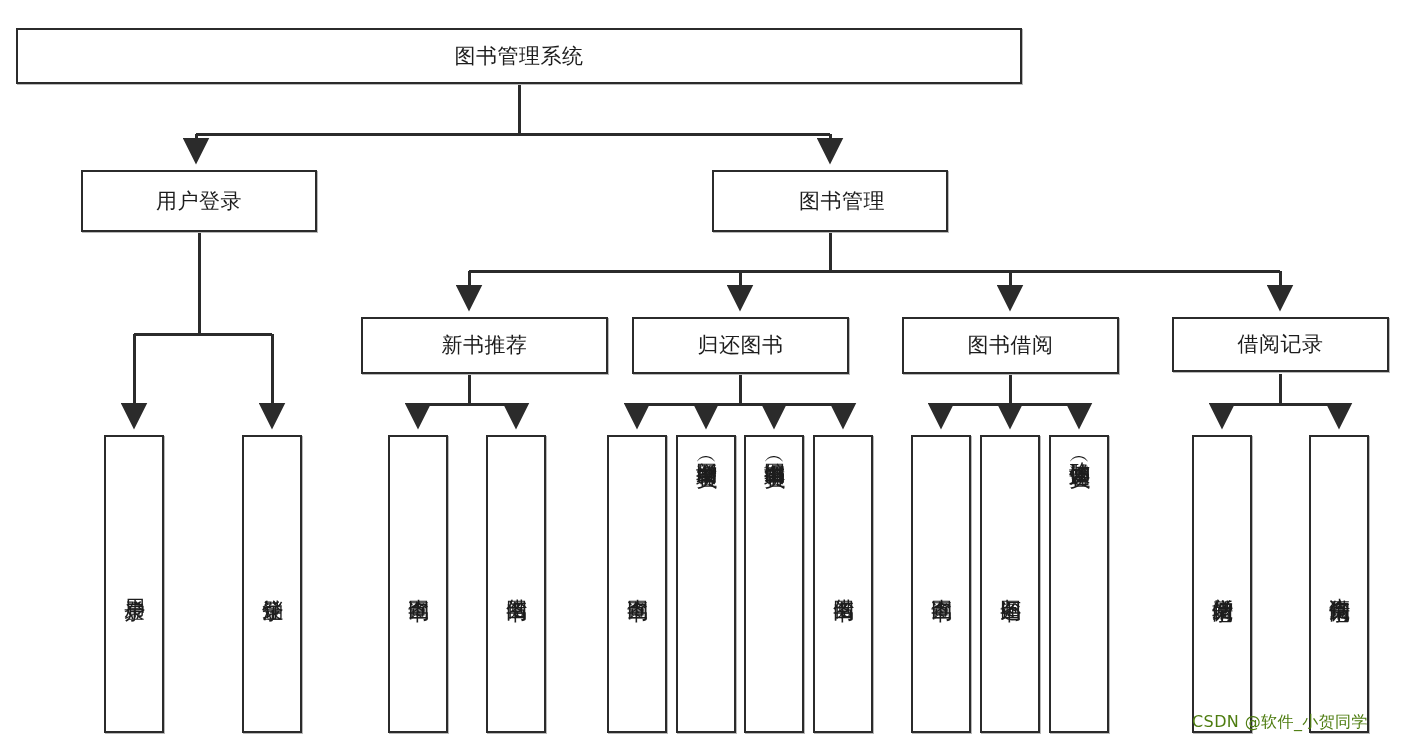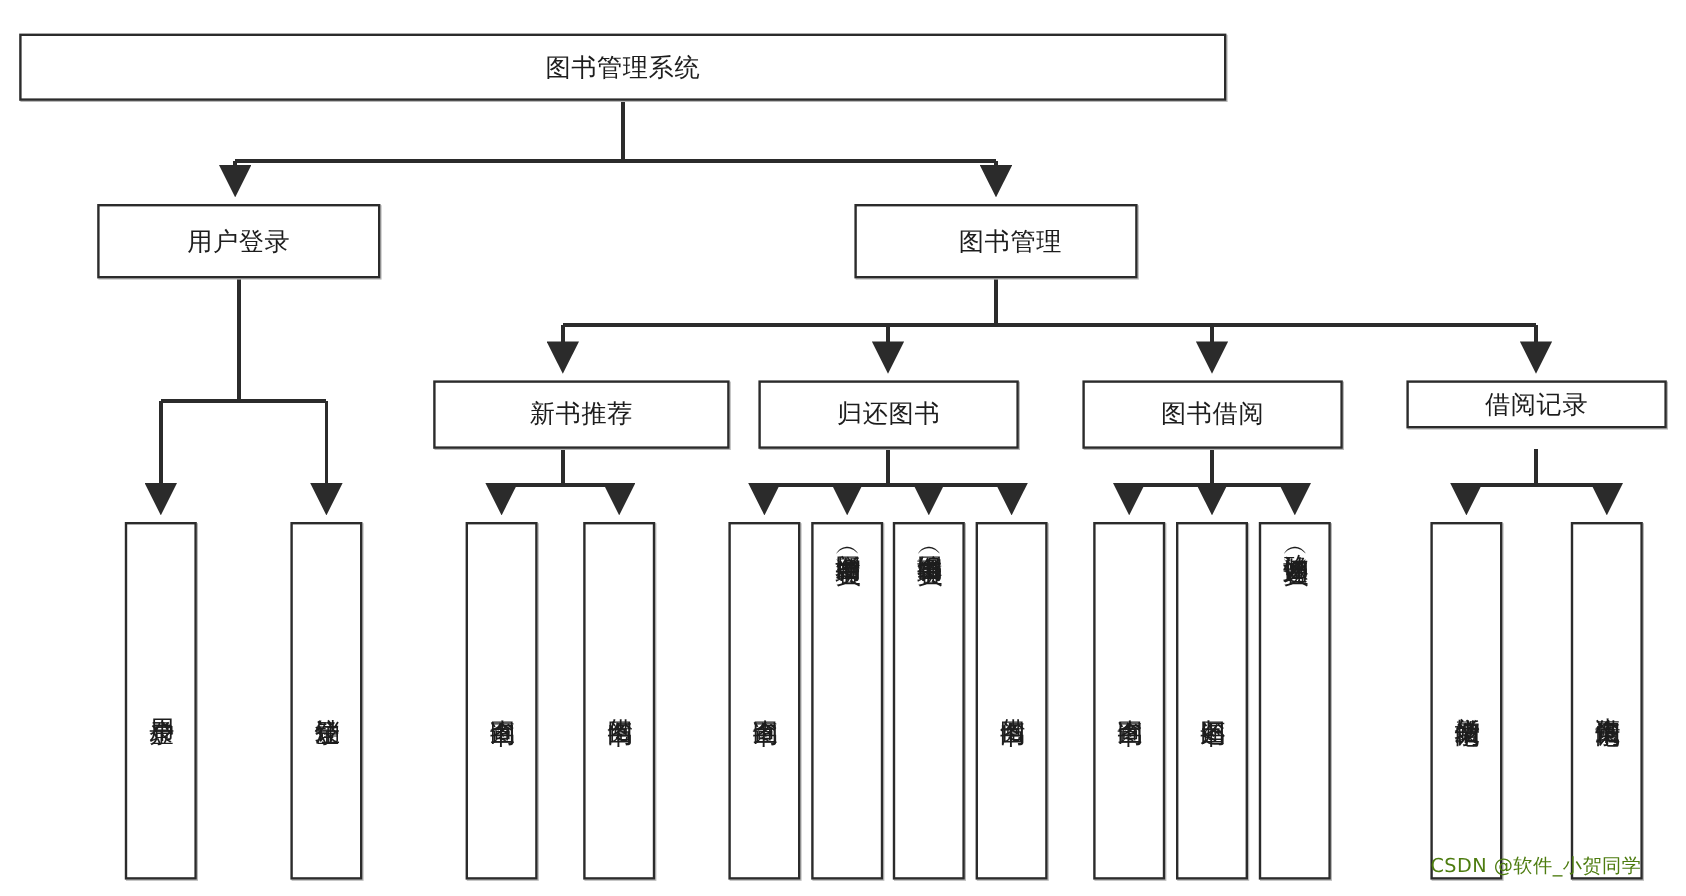--- a/index.html
+++ b/index.html
@@ -151,21 +151,21 @@
   </div>
 
   <div class="node horizontal" style="left:632px; top:317px; width:217px; height:57px;">
     <span class="node-label">归还图书</span>
   </div>
 
   <div class="node horizontal" style="left:902px; top:317px; width:217px; height:57px;">
     <span class="node-label">图书借阅</span>
   </div>
 
-  <div class="node horizontal" style="left:1172px; top:317px; width:217px; height:40px;">
+  <div class="node horizontal" style="left:1172px; top:317px; width:217px; height:55px;">
     <span class="node-label">借阅记录</span>
   </div>
 
   <div class="node vertical centered" style="left:104px; top:435px; width:60px; height:298px;">
     <span class="node-label">用户登录</span>
   </div>
 
   <div class="node vertical centered" style="left:242px; top:435px; width:60px; height:298px;">
     <span class="node-label">注销登录</span>
   </div>

